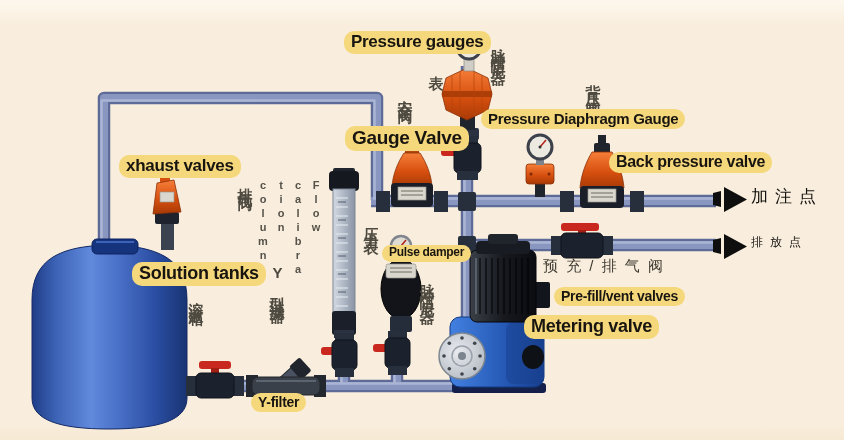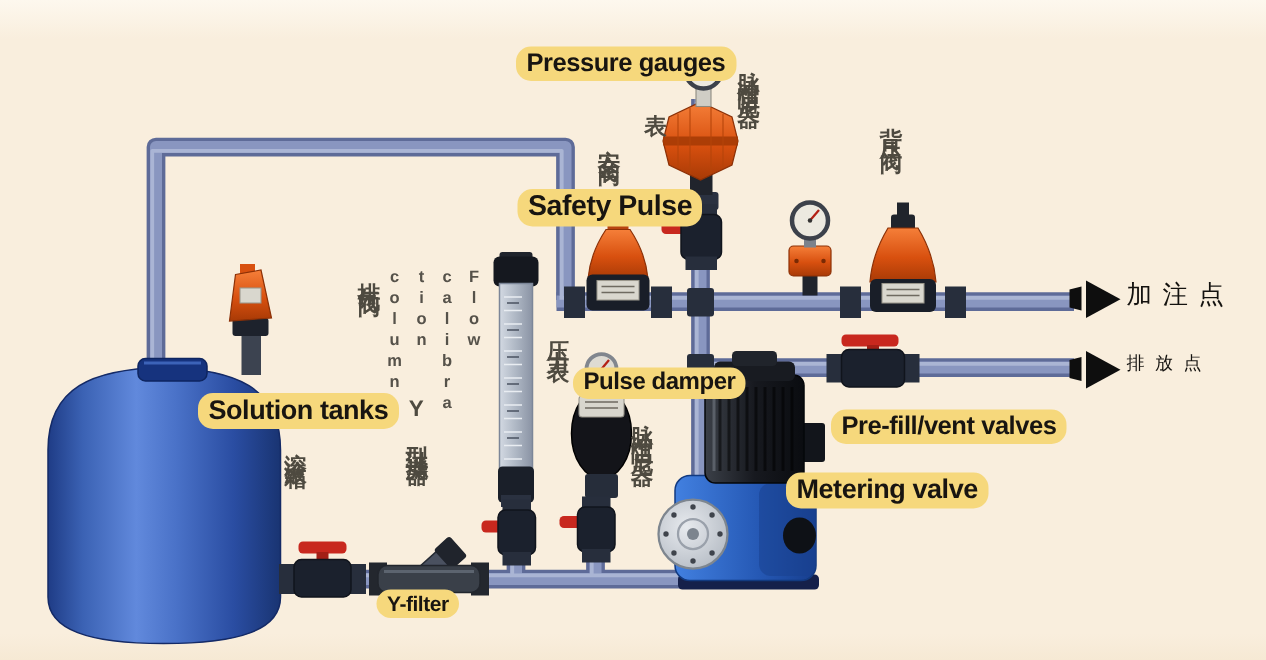--- a/index.html
+++ b/index.html
@@ -244,38 +244,42 @@
       <polygon points="724,187 724,212 747,199.5"></polygon>
     </g>
     <g>
       <polygon points="713,240 721,238 721,254 713,252"></polygon>
       <polygon points="724,234 724,259 747,246.5"></polygon>
     </g>
   </g>
 </svg>
 
 <div class="pill" style="left:344px;top:31px;font-size:17px">Pressure gauges</div>
-<div class="pill" style="left:345px;top:126px;font-size:19px">Safety Pulse</div>
+<div class="pill" style="left:345px;top:126px;font-size:19px">Gauge Valve</div>
+<div class="pill" style="left:481px;top:109px;font-size:15px">Pressure Diaphragm Gauge</div>
+<div class="pill" style="left:609px;top:152px;font-size:16px">Back pressure valve</div>
+<div class="pill" style="left:119px;top:155px;font-size:17px">xhaust valves</div>
 <div class="pill" style="left:132px;top:262px;font-size:18px">Solution tanks</div>
-<div class="pill" style="left:382px;top:245px;font-size:16px">Pulse damper</div>
+<div class="pill" style="left:382px;top:245px;font-size:12px">Pulse damper</div>
 <div class="pill" style="left:524px;top:315px;font-size:18px">Metering valve</div>
-<div class="pill" style="left:554px;top:273px;font-size:17px">Pre-fill/vent valves</div>
+<div class="pill" style="left:554px;top:287px;font-size:14px">Pre-fill/vent valves</div>
 <div class="pill" style="left:251px;top:393px;font-size:14px">Y-filter</div>
 
 <div class="cnv" style="left:429px;top:64px">表</div>
 <div class="cnv" style="left:398px;top:87px;letter-spacing:5px;z-index:1">安全阀</div>
 <div class="cnv" style="left:491px;top:35px;letter-spacing:6px">脉冲阻尼器</div>
 <div class="cnv" style="left:586px;top:73px;letter-spacing:8px">背压阀</div>
 <div class="cnv" style="left:238px;top:176px;letter-spacing:4px">排气阀</div>
 <div class="cnv" style="left:189px;top:289px;letter-spacing:5px">溶液箱</div>
 <div class="cnv" style="left:270px;top:264px;letter-spacing:4px">Y型过滤器</div>
 <div class="cnv" style="left:364px;top:216px;letter-spacing:6px">压力表</div>
 <div class="cnv" style="left:420px;top:270px;letter-spacing:7px">脉冲阻尼器</div>
 
 <div class="env" style="left:257px;top:179px">column</div>
 <div class="env" style="left:275px;top:179px">tion</div>
 <div class="env" style="left:292px;top:179px">calibra</div>
 <div class="env" style="left:310px;top:179px">Flow</div>
 
 <div class="cnh" style="left:751px;top:188px;font-size:17px;letter-spacing:7px">加注点</div>
 <div class="cnh" style="left:751px;top:236px;font-size:12px;letter-spacing:7px">排放点</div>
+<div class="cnh" style="left:543px;top:258px;font-size:15px;letter-spacing:2px;color:#3e3a32">预 充 / 排 气 阀</div>
 
 </div>
 
 </body></html>

